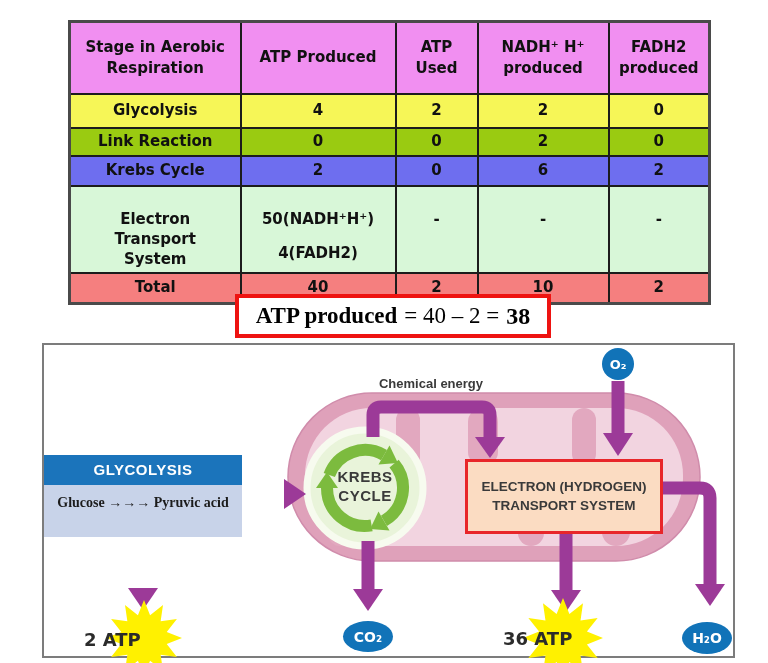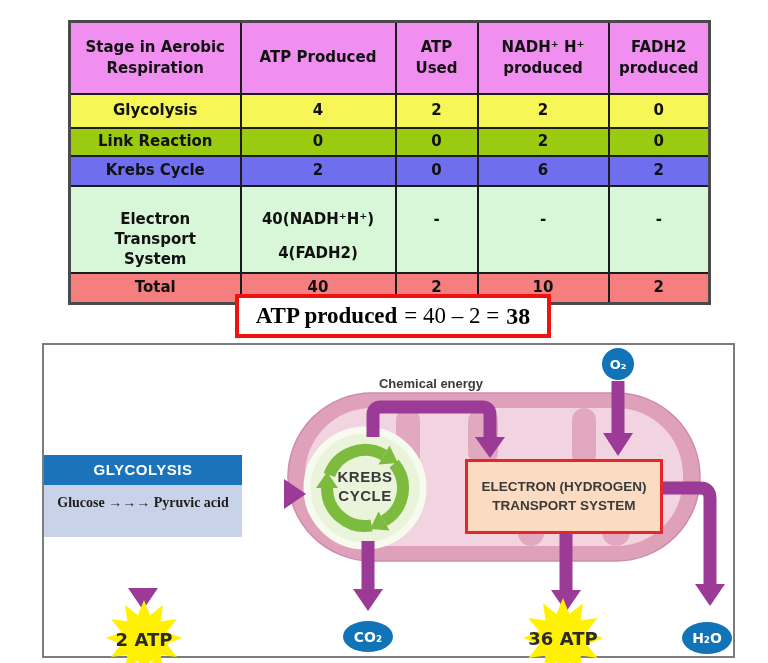--- a/index.html
+++ b/index.html
@@ -60,21 +60,21 @@
   .badge-o2{left:558px;top:3px;width:32px;height:32px;font-size:13px;}
   .badge-co2{left:299px;top:276px;width:50px;height:31px;font-size:14px;}
   .badge-h2o{left:638px;top:277px;width:50px;height:32px;font-size:14px;}
 
   .star{position:absolute;background:var(--star-yellow);
      clip-path:polygon(100% 50%,79.9% 58%,93.3% 75%,71.9% 71.9%,75% 93.3%,58% 79.9%,50% 100%,
        42% 79.9%,25% 93.3%,28.1% 71.9%,6.7% 75%,20.1% 58%,0% 50%,20.1% 42%,6.7% 25%,28.1% 28.1%,
        25% 6.7%,42% 20.1%,50% 0%,58% 20.1%,75% 6.7%,71.9% 28.1%,93.3% 25%,79.9% 42%);}
   .star-2{left:62px;top:255px;width:76px;height:76px;}
   .star-36{left:479px;top:253px;width:80px;height:80px;}
-  .atp-label{position:absolute;text-align:center;font-weight:bold;font-size:18px;color:#2b2b2b;
+  .atp-label{position:absolute;text-align:left;font-weight:bold;font-size:18px;color:#2b2b2b;
      width:120px;white-space:nowrap;}
   .atp-2{left:40px;top:284px;} .atp-36{left:459px;top:283px;}
 </style>
 </head>
 <body>
 
 <div class="page">
 
   <table class="resp">
     <colgroup>
@@ -113,21 +113,21 @@
         <td>2</td>
         <td>0</td>
         <td>6</td>
         <td>2</td>
       </tr>
       <tr class="r-ets">
         <td>
           <span class="stage-wrap">Electron Transport System</span>
         </td>
         <td>
-          <div>40(NADH⁺H⁺)</div>
+          <div>50(NADH⁺H⁺)</div>
           <div class="ets-extra">4(FADH2)</div>
         </td>
         <td>-</td>
         <td>-</td>
         <td>-</td>
       </tr>
       <tr class="r-total">
         <td>Total</td>
         <td>40</td>
         <td>2</td>

